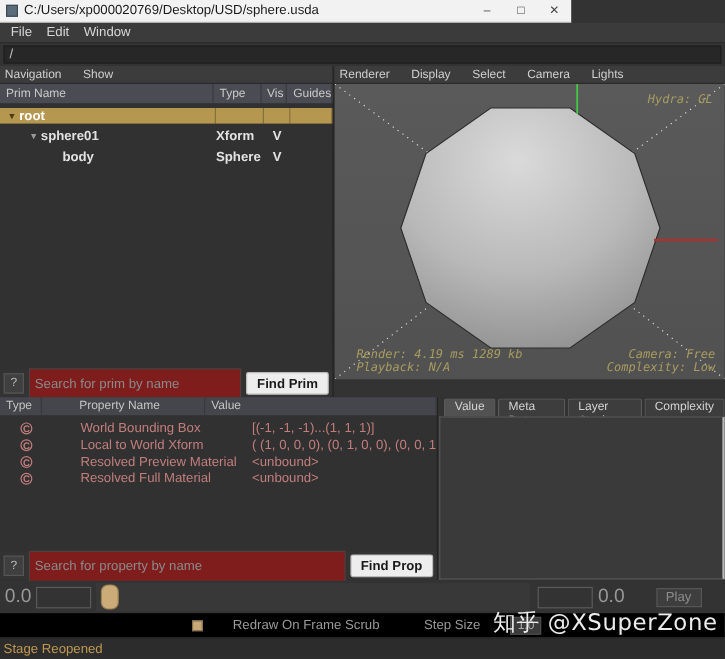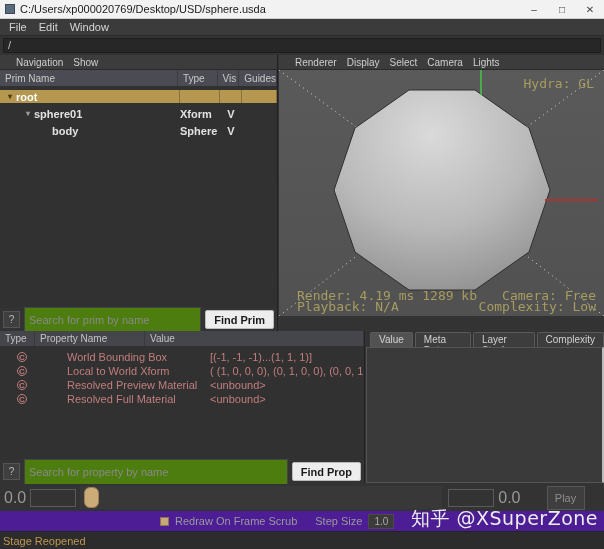--- a/index.html
+++ b/index.html
@@ -1,93 +1,93 @@
 <!DOCTYPE html>
 <html><head>
 <meta charset="utf-8">
 <style>
   * { margin:0; padding:0; box-sizing:border-box; }
   html,body { width:604px; height:549px; overflow:hidden; }
   body { font-family:"Liberation Sans", sans-serif; background:#333; position:relative; }
 
   
-  .titlebar { position:absolute; left:0; top:0; width:604px; height:19px; background:#f2f2f2; display:flex; align-items:center; border-bottom:1px solid #d0d0d0; }
+  .titlebar { position:absolute; left:0; top:0; width:476px; height:19px; background:#f2f2f2; display:flex; align-items:center; border-bottom:1px solid #d0d0d0; }
   .app-icon { width:10px; height:10px; margin:0 5px 0 5px; background:#5a6b7a; border:1px solid #3a4a58; }
   .win-title { font-size:11px; color:#1a1a1a; flex:1; white-space:nowrap; overflow:hidden; }
   .win-controls { display:flex; height:100%; }
   .win-btn { width:28px; height:100%; display:flex; align-items:center; justify-content:center; font-size:10px; color:#444; cursor:default; }
 
   
   .menubar { position:absolute; left:0; top:19px; width:604px; height:17px; background:#3b3b3b; display:flex; align-items:center; gap:2px; padding-left:4px; border-bottom:1px solid #2a2a2a; }
   .menubar .mitem { font-size:11px; color:#d6d6d6; padding:0 5px; }
   .pathbar { position:absolute; left:0; top:36px; width:604px; height:19px; background:#333; display:flex; align-items:center; padding:0 3px; }
   .path-field { flex:1; height:15px; background:#272727; border:1px solid #1e1e1e; color:#c0c0c0; font-size:11px; line-height:13px; padding-left:4px; }
 
   
   .top-region { position:absolute; left:0; top:55px; width:604px; height:276px; }
   .bottom-region { position:absolute; left:0; top:331px; width:604px; height:152px; }
 
   .tree-panel { position:absolute; left:0; top:0; width:278px; height:276px; background:#313131; border-right:1px solid #222; display:flex; flex-direction:column; }
-  .sub-menubar { height:15px; background:#3c3c3c; display:flex; align-items:center; gap:10px; padding-left:16px; border-bottom:1px solid #2a2a2a; }
+  .sub-menubar { height:15px; background:#3c3c3c; display:flex; align-items:center; gap:18px; padding-left:4px; border-bottom:1px solid #2a2a2a; }
   .sub-menubar span { font-size:10px; color:#cfcfcf; }
   .tree-header { height:16px; background:#4b4b53; display:flex; font-size:10px; color:#c9c9c9; align-items:center; }
   .tree-header .c { border-right:1px solid #3a3a40; padding-left:5px; height:100%; display:flex; align-items:center; }
   .tc-name { width:180px; } .tc-type { width:40px; } .tc-vis { width:22px; } .tc-guides { flex:1; }
   .tree-rows { flex:1; position:relative; }
   .tree-row { height:13px; display:flex; align-items:center; font-size:11px; color:#e2e2e2; font-weight:bold; margin-top:4px; }
   .tree-row .cell { height:100%; display:flex; align-items:center; }
   .tree-row .cname { width:180px; } .tree-row .ctype { width:40px; } .tree-row .cvis { width:22px; justify-content:center; } .tree-row .cguides { flex:1; }
   .tree-row.selected { background:#b5974f; color:#fff; }
   .tree-row.selected .cell { border-right:1px solid rgba(0,0,0,.25); }
   .expander { font-size:8px; width:12px; text-align:center; color:#9a9a9a; }
   .tree-row.selected .expander { color:#4a3a16; }
 
   .search-row { height:23px; display:flex; align-items:center; gap:4px; padding:0 3px; background:#333; }
   .help-btn { width:17px; height:17px; background:#3f3f3f; border:1px solid #555; color:#bbb; font-size:10px; display:flex; align-items:center; justify-content:center; }
-  .search-input { flex:1; height:26px; background:#4d7c0f; border:1px solid #444; color:#ccc; font-size:11px; padding:10px 4px; font-family:"Liberation Sans",sans-serif; }
+  .search-input { flex:1; height:26px; background:#7f1d1d; border:1px solid #444; color:#ccc; font-size:11px; padding:10px 4px; font-family:"Liberation Sans",sans-serif; }
   .search-input::placeholder { color:#8a8a8a; }
   .find-btn { height:19px; background:#ededed; border:1px solid #bbb; border-radius:2px; color:#1a1a1a; font-size:11px; font-weight:600; padding:0 8px; }
 
   .prop-panel { position:absolute; left:0; top:0; width:365px; height:152px; background:#313131; border-right:1px solid #222; display:flex; flex-direction:column; }
   .prop-header { height:15px; background:#45454c; display:flex; font-size:10px; color:#c4c4c4; align-items:center; }
   .prop-header .c { border-right:1px solid #38383e; padding-left:5px; height:100%; display:flex; align-items:center; }
-  .pc-type { width:35px; } .pc-name { width:110px; } .pc-value { flex:1; }
+  .pc-type { width:35px; } .pc-name { width:110px;margin-left:26px; } .pc-value { flex:1; }
   .prop-rows { flex:1; padding-top:4px; }
   .prop-row { height:13px; display:flex; align-items:center; font-size:11px; color:#c27d7d; margin-bottom:1px; }
   .prop-row .picon { width:35px; display:flex; justify-content:flex-end; padding-right:8px; }
   .c-circle { width:10px; height:10px; border:1px solid #c27d7d; border-radius:50%; font-size:8px; line-height:10px; text-align:center; font-weight:bold; }
   .prop-row .pname { width:143px; font-weight:normal; white-space:nowrap;margin-left:32px; }
   .prop-row .pvalue { flex:1; white-space:nowrap; overflow:hidden; }
 
   
   .viewport { position:absolute; left:279px; top:0; width:325px; height:276px; background:#333; display:flex; flex-direction:column; }
   .vp-canvas { position:relative; width:325px; height:246px; background:linear-gradient(#5a5a5a,#515151); overflow:hidden; }
-  .hud { position:absolute; font-family:"DejaVu Sans Mono",monospace; font-size:13px; color:#a79c60; line-height:11px; }
+  .hud { position:absolute; font-family:"DejaVu Sans Mono",monospace; font-size:10px; color:#a79c60; line-height:11px;font-style:italic; }
   .hud-tr { top:8px; right:10px; text-align:right; }
   .hud-bl { bottom:4px; left:18px; }
   .hud-br { bottom:4px; right:8px; text-align:right; }
 
   
   .inspector { position:absolute; left:366px; top:0; width:238px; height:152px; background:#333; display:flex; flex-direction:column; }
   .tabs { height:16px; display:flex; gap:2px; padding:1px 0 0 4px; }
   .tab { font-size:10px; color:#d2d2d2; padding:1px 8px 0 8px; background:#3d3d3d; border:1px solid #5a5a5a; border-bottom:none; border-radius:2px 2px 0 0; }
   .tab.active { background:#525252; }
   .inspector-body { flex:1; background:#3a3a3a; border:1px solid #555; border-right:2px solid #bbb; }
 
   
   .timeline { position:absolute; left:0; top:484px; width:604px; height:27px; background:#333; display:flex; align-items:center; }
   .tl-label { font-size:16px; color:#999; padding:0 4px; }
   .tl-input { width:46px; height:18px; background:#333; border:1px solid #5a5a5a; color:#ccc; font-size:10px; padding:0 3px; }
   .tl-track { position:relative; width:362px; height:23px; background:#383838; margin-left:4px; }
   .tl-handle { position:absolute; left:4px; top:1px; width:15px; height:21px; background:#cbab78; border-radius:6px; border:1px solid #9a8054; }
   .tl-right { display:flex; align-items:center; margin-left:6px; }
-  .play-btn { margin-left:22px; width:38px; height:24px; background:#3e3e3e; border:1px solid #565656; color:#8d8d8d; font-size:11px;text-align:center; }
-
-  
-  .controls-row { position:absolute; left:0; top:511px; width:604px; height:20px; background:#4c1d95; display:flex; align-items:center; }
+  .play-btn { margin-left:22px; width:38px; height:16px; background:#3e3e3e; border:1px solid #565656; color:#8d8d8d; font-size:11px;text-align:center; }
+
+  
+  .controls-row { position:absolute; left:0; top:511px; width:604px; height:20px; background:#000000; display:flex; align-items:center;gap:19px; }
   .checkbox { width:9px; height:9px; background:#c8a878; border:1px solid #8a7450; margin-left:160px; }
   .ctrl-label { font-size:11px; color:#9a9a9a; margin-left:6px; }
   .step-label { margin-left:18px; }
   .step-input { width:26px; height:15px; background:#3b3b3b; border:1px solid #4a4a4a; color:#aaa; font-size:10px; text-align:center; margin-left:6px; }
 
   .statusbar { position:absolute; left:0; top:531px; width:604px; height:18px; background:#2c2c2c; display:flex; align-items:center; padding-left:3px; border-top:1px solid #242424; }
   .status-msg { font-size:11px; color:#bf9851; }
 
   .watermark { position:absolute; right:6px; top:506px; font-size:19px; color:#ececec; font-family:"DejaVu Sans",sans-serif; letter-spacing:.5px; }
 </style>

